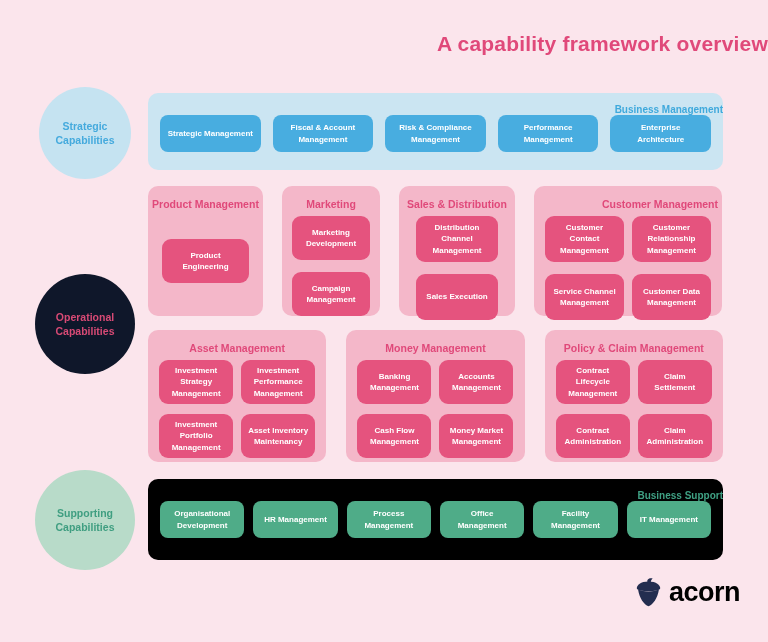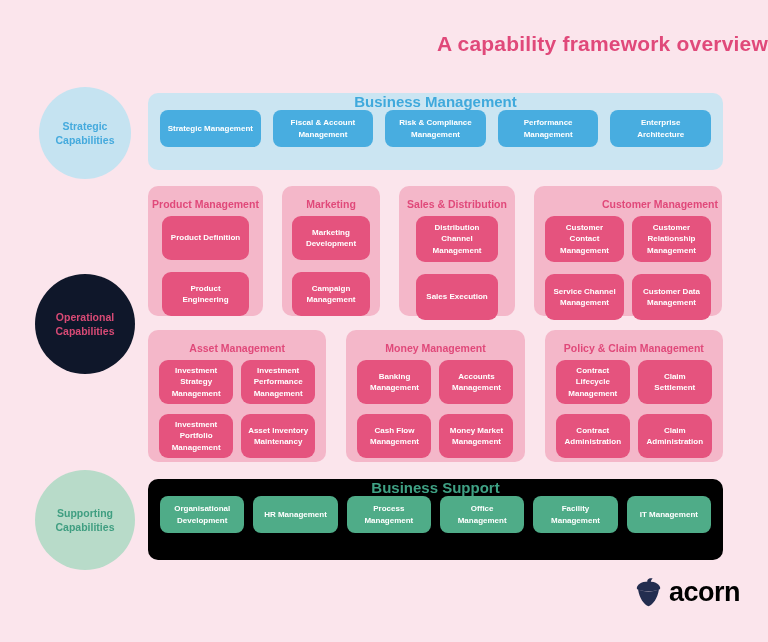--- a/index.html
+++ b/index.html
@@ -14,21 +14,21 @@
   .bubble { position:absolute; border-radius:50%; display:flex; align-items:center; justify-content:center;
     text-align:center; font-weight:bold; font-size:10.5px; line-height:1.35; padding:0 14px; }
   .bubble.strategic   { left:39px; top:87px;  width:92px;  height:92px;  background:#c5e3f1; color:#45aadd; }
   .bubble.operational { left:35px; top:274px; width:100px; height:100px; background:#0f172a; color:#d84a75; }
   .bubble.supporting  { left:35px; top:470px; width:100px; height:100px; background:#b8dbc9; color:#3f9e81; }
 
   
   .strip { position:absolute; left:148px; width:575px; border-radius:10px; }
   .strip.blue  { top:93px;  height:77px; background:#cbe5f2; }
   .strip.green { top:479px; height:81px; background:#000000; }
-  .strip-header { text-align:center; font-weight:bold; font-size:15px; }
+  .strip-header { text-align:right; font-weight:bold; font-size:10px; padding-top:11px; }
   .strip.blue  .strip-header { color:#3fa9dc; }
   .strip.green .strip-header { color:#3fa184; }
   .strip-row { display:flex; justify-content:center; gap:12px; padding:0 12px; }
   .strip.green .strip-row { gap:9px; }
 
   .box { border-radius:8px; color:#ffffff; font-weight:bold; font-size:8px; line-height:1.4;
     display:flex; align-items:center; justify-content:center; text-align:center; padding:3px 6px; }
   .box.blue  { background:#48ade0; width:101px; height:37px; }
   .box.green { background:#4fac88; width:89px;  height:37px; }
   .box.pink  { background:#e5537e; border-radius:9px; }
@@ -78,21 +78,20 @@
       <div class="box blue">Risk &amp; Compliance Management</div>
       <div class="box blue">Performance Management</div>
       <div class="box blue">Enterprise Architecture</div>
     </div>
   </div>
 
   <div class="op-row r1">
     <div class="group g-pm">
       <div class="group-header">Product Management</div>
       <div class="group-grid">
-        <div class="box pink">Product Definition</div>
         <div class="box pink">Product Engineering</div>
       </div>
     </div>
     <div class="group g-mk">
       <div class="group-header">Marketing</div>
       <div class="group-grid">
         <div class="box pink">Marketing Development</div>
         <div class="box pink">Campaign Management</div>
       </div>
     </div>

